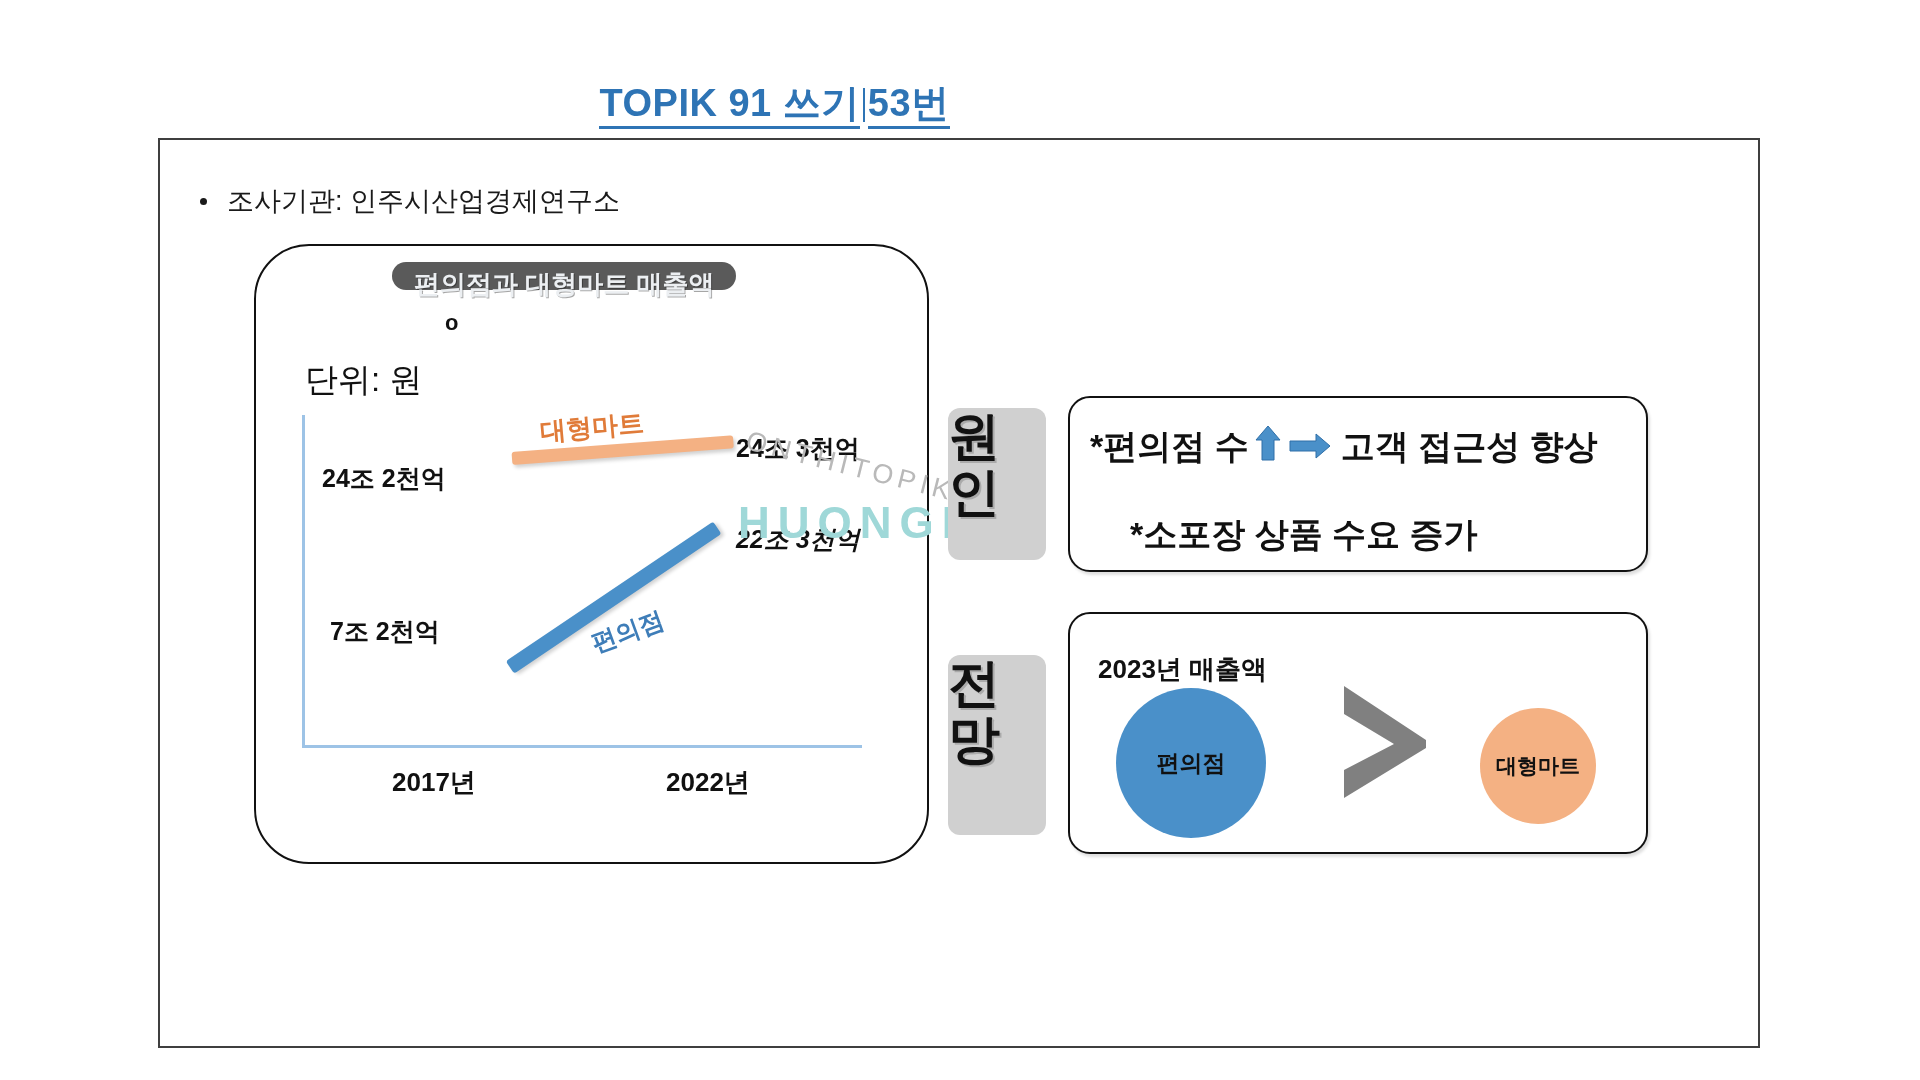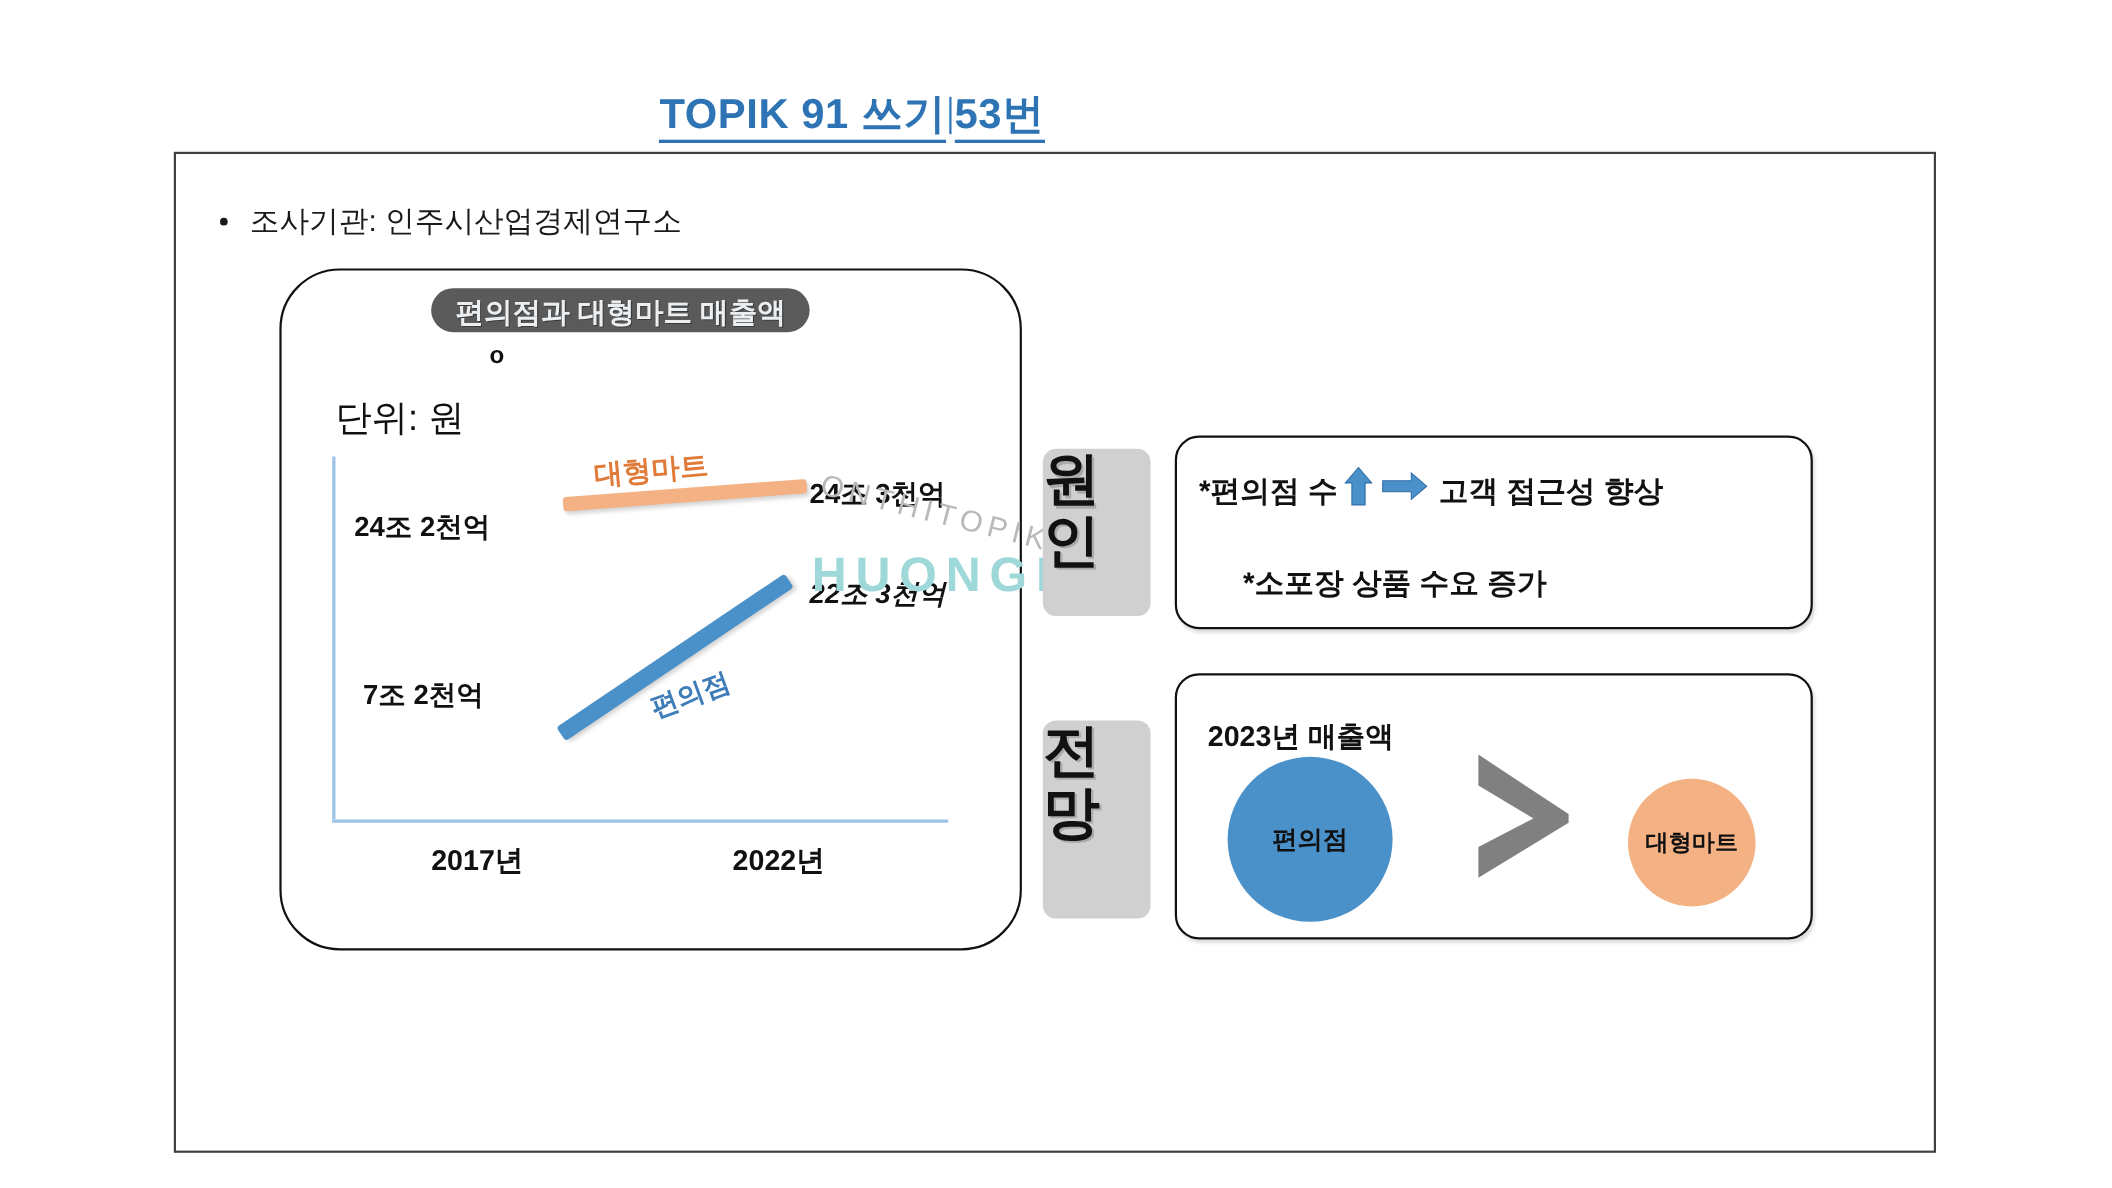--- a/index.html
+++ b/index.html
@@ -88,21 +88,21 @@
     border: 2.5px solid #111;
     border-radius: 55px;
     box-sizing: border-box;
     background: #fff;
   }
   
   .pill {
     position: absolute;
     left: 392px;
     top: 262px;
-    height: 40px;
+    height: 28px;
     padding: 0 22px;
     background: #5a5a5a;
     border-radius: 24px;
     color: #eceff2;
     font-size: 26px;
     font-weight: 600;
     line-height: 44px;
     white-space: nowrap;
     text-shadow: 1px 1px 0 rgba(0,0,0,.35);
     z-index: 4;
@@ -239,21 +239,21 @@
     border-radius: 22px;
     background: #fff;
     box-sizing: border-box;
     box-shadow: 2px 3px 3px rgba(0,0,0,.13);
   }
   .rbox-cause { left: 1068px; top: 396px; width: 580px; height: 176px; }
   .rbox-outlook { left: 1068px; top: 612px; width: 580px; height: 242px; }
 
   .cause-line {
     position: absolute;
-    font-size: 27px;
+    font-size: 34px;
     font-weight: bold;
     color: #111;
     display: flex;
     align-items: center;
     gap: 4px;
     white-space: nowrap;
   }
   .cause-line-1 { left: 1090px; top: 424px; }
   .cause-line-2 { left: 1090px; top: 512px; margin-left: 40px; }
 

